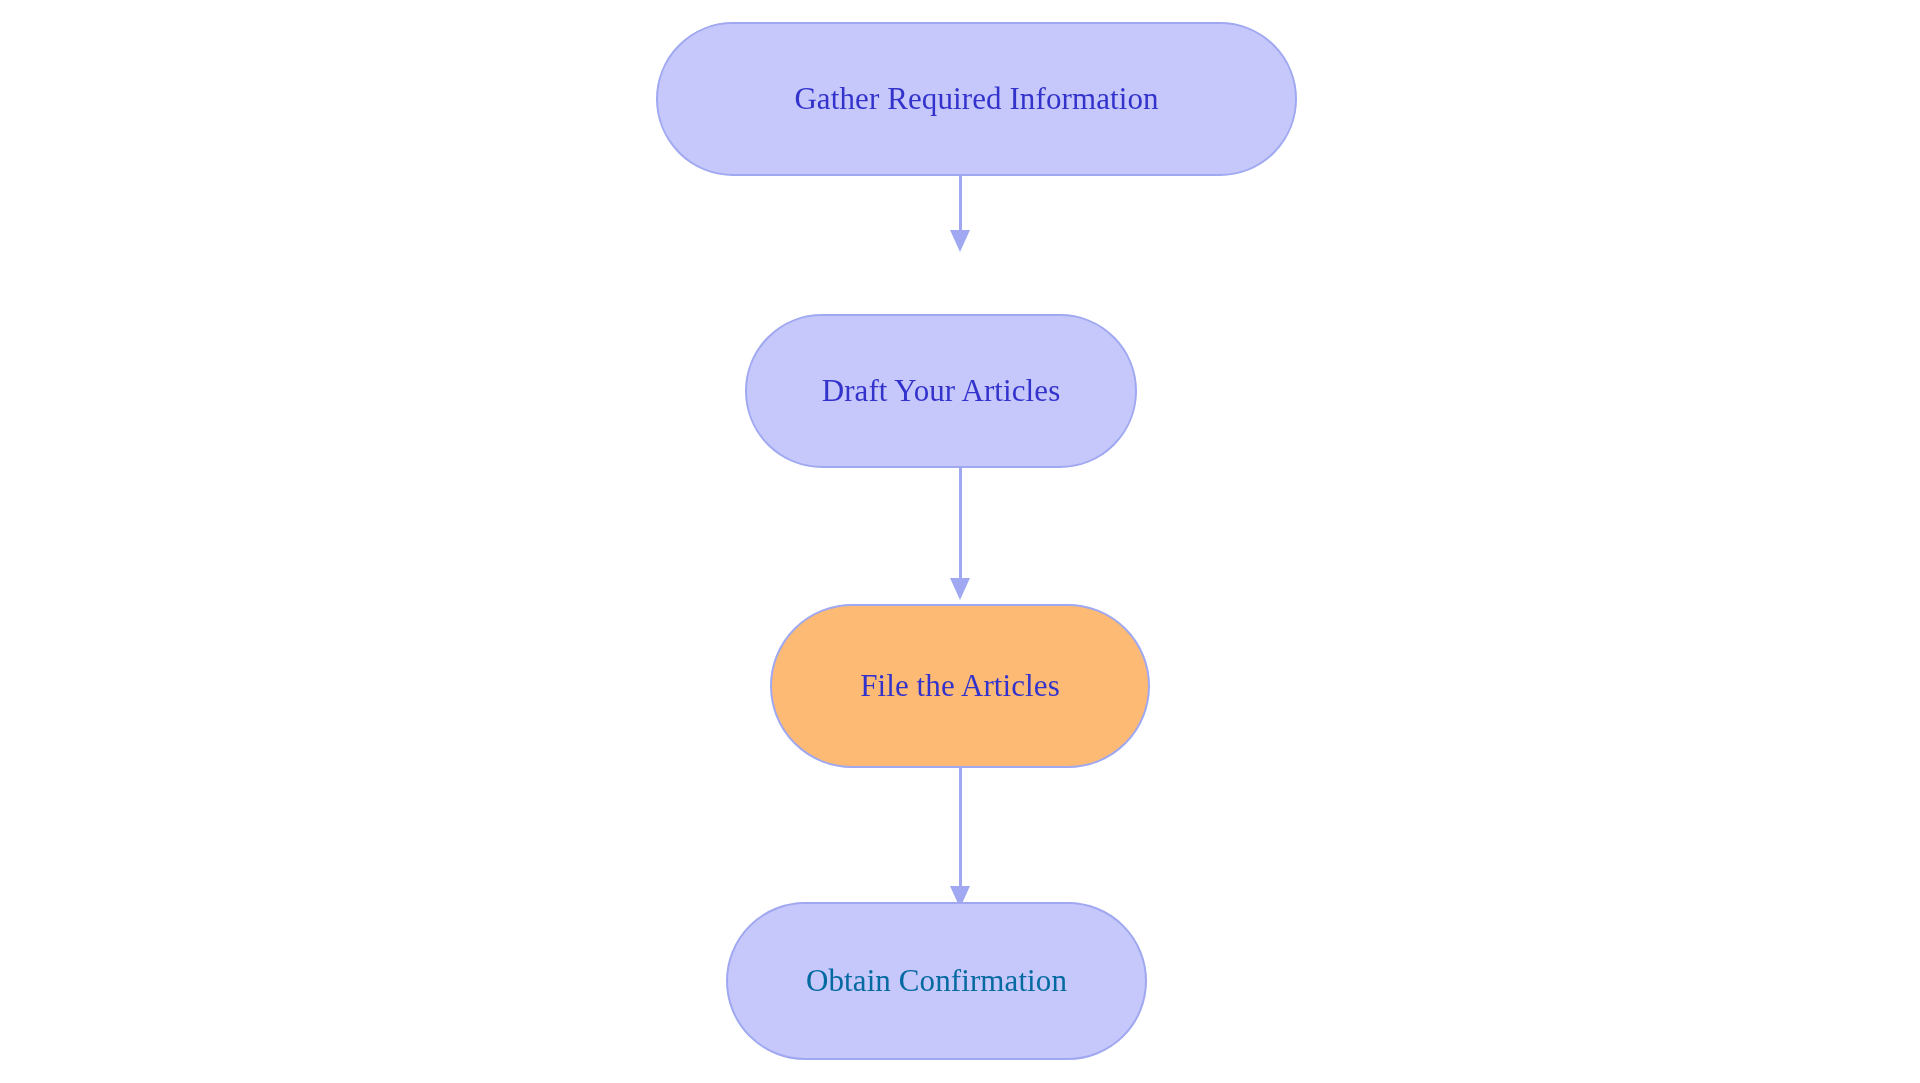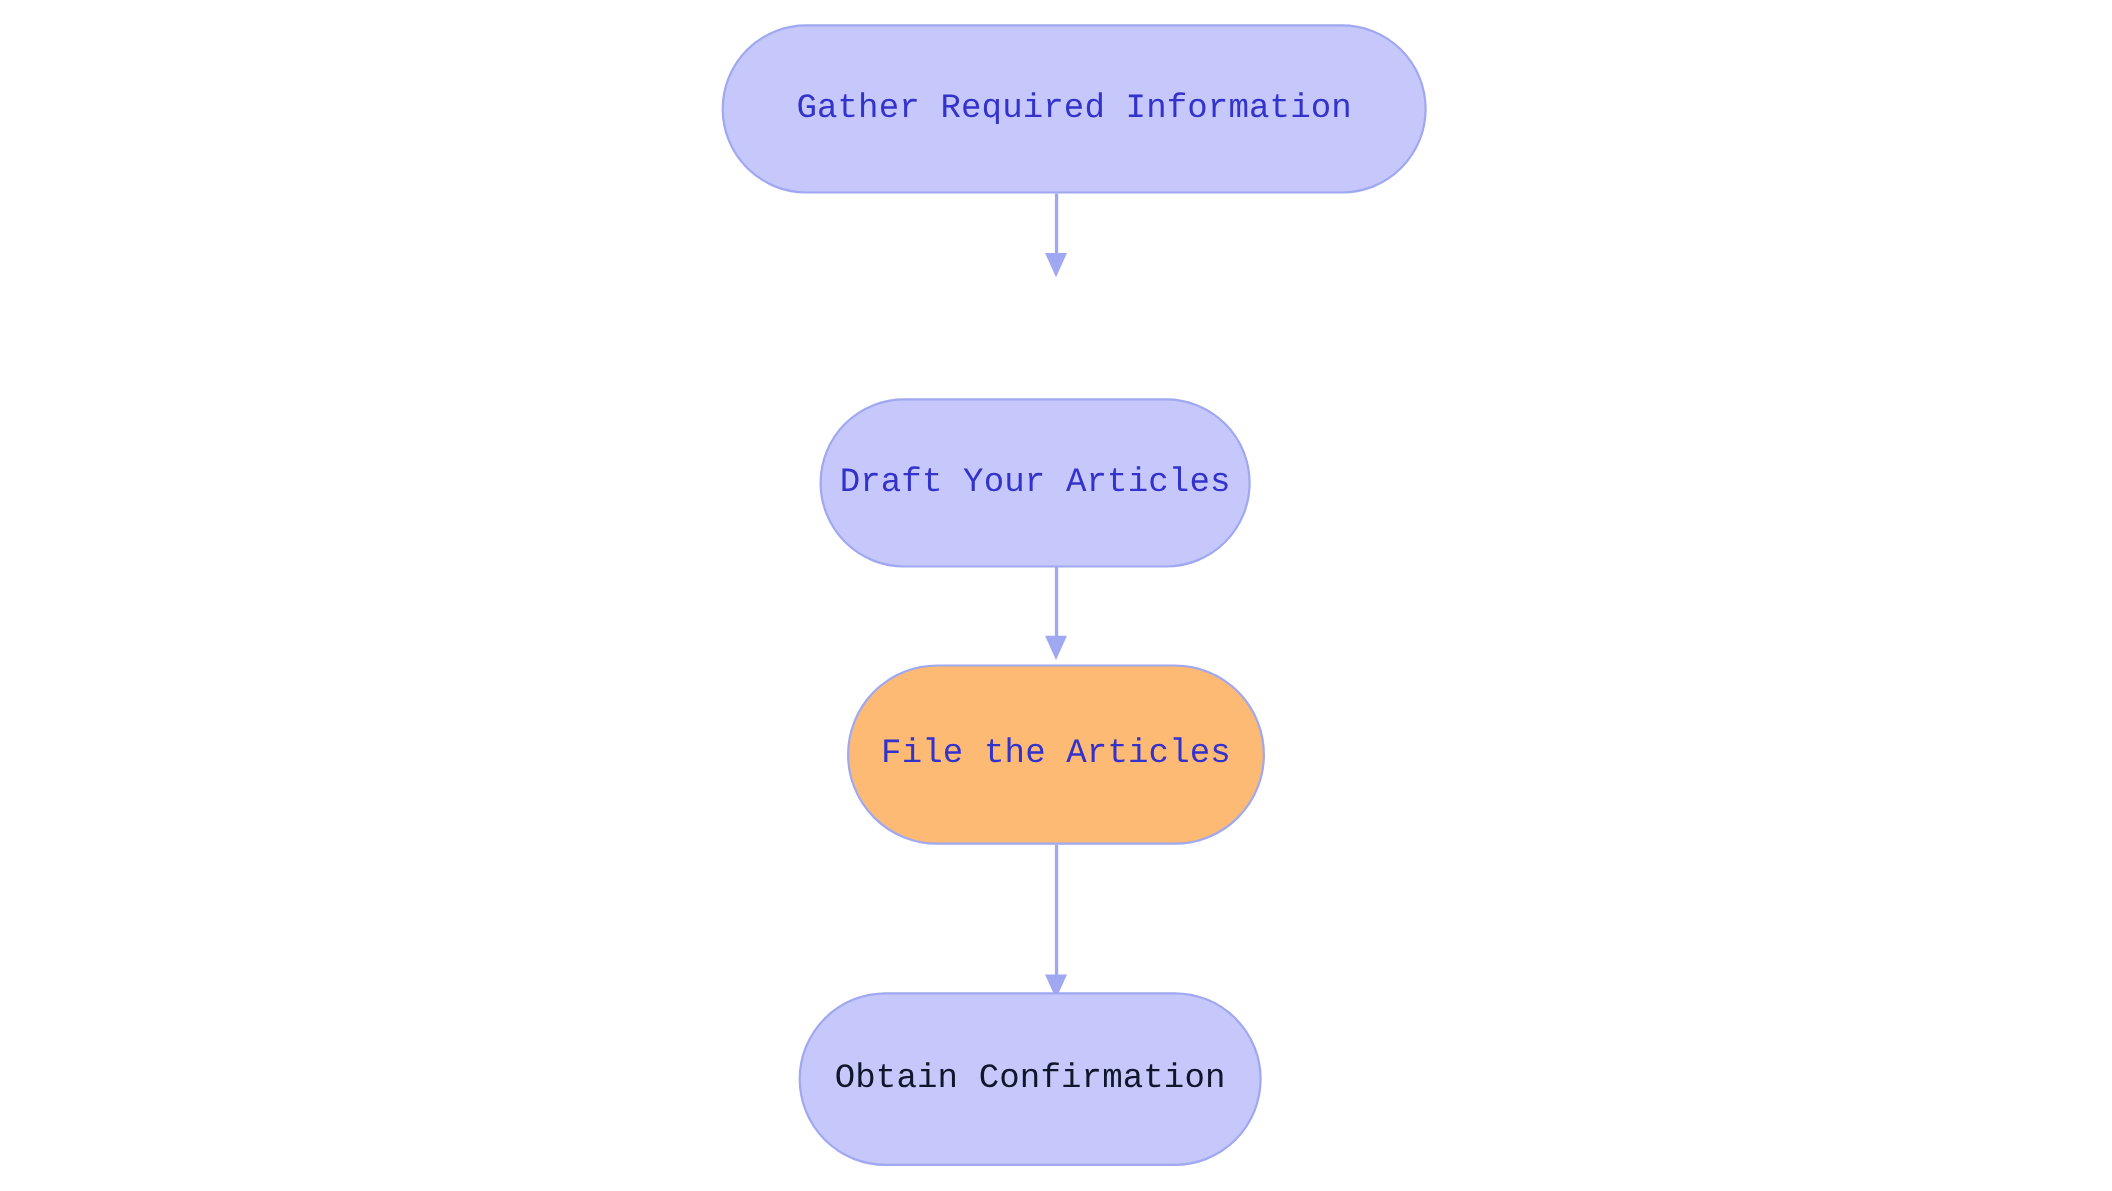--- a/index.html
+++ b/index.html
@@ -35,21 +35,21 @@
     z-index: 3;
   }
   .node-label {
     color: #3333cc;
     font-size: 31px;
     font-weight: 400;
     letter-spacing: 0.1px;
     line-height: 1.1;
     white-space: nowrap;
     text-align: left;
-    font-family: Liberation Mono, monospace;
+    font-family: Liberation Serif, serif;
   }
 
   
   #node-0 { left: 656px;  top: 22px;   width: 641px;  height: 154px; }
   #node-1 { left: 745px;  top: 314px;  width: 392px;  height: 154px; }
   #node-2 { left: 770px;  top: 604px;  width: 380px;  height: 164px; }
   #node-3 { left: 726px;  top: 902px;  width: 421px;  height: 158px; }
 
   
   .edge {
@@ -103,25 +103,25 @@
 
   <div class="edge" id="edge-2">
     <div class="edge-line" style="background: rgb(159, 168, 240);"></div>
     <div class="edge-arrow" style="border-top-color: rgb(159, 168, 240);"></div>
   </div>
 
   <div class="node" id="node-0" style="background: rgb(198, 200, 251); border-color: rgb(159, 168, 240);">
     <span class="node-label" style="color: rgb(51, 51, 204);">Gather Required Information</span>
   </div>
 
-  <div class="node" id="node-1" style="background: rgb(198, 200, 251); border-color: rgb(159, 168, 240); margin-top: 48px;">
+  <div class="node" id="node-1" style="background: rgb(198, 200, 251); border-color: rgb(159, 168, 240);">
     <span class="node-label" style="color: rgb(51, 51, 204);">Draft Your Articles</span>
   </div>
 
   <div class="node" id="node-2" style="background: #fdba74; border-color: rgb(159, 168, 240);">
     <span class="node-label" style="color: rgb(51, 51, 204);">File the Articles</span>
   </div>
 
   <div class="node" id="node-3" style="background: rgb(198, 200, 251); border-color: rgb(159, 168, 240);">
-    <span class="node-label" style="color: #0f172a;">Obtain Confirmation</span>
+    <span class="node-label" style="color: #0369a1;">Obtain Confirmation</span>
   </div>
 
 </div>
 
 </body></html>

